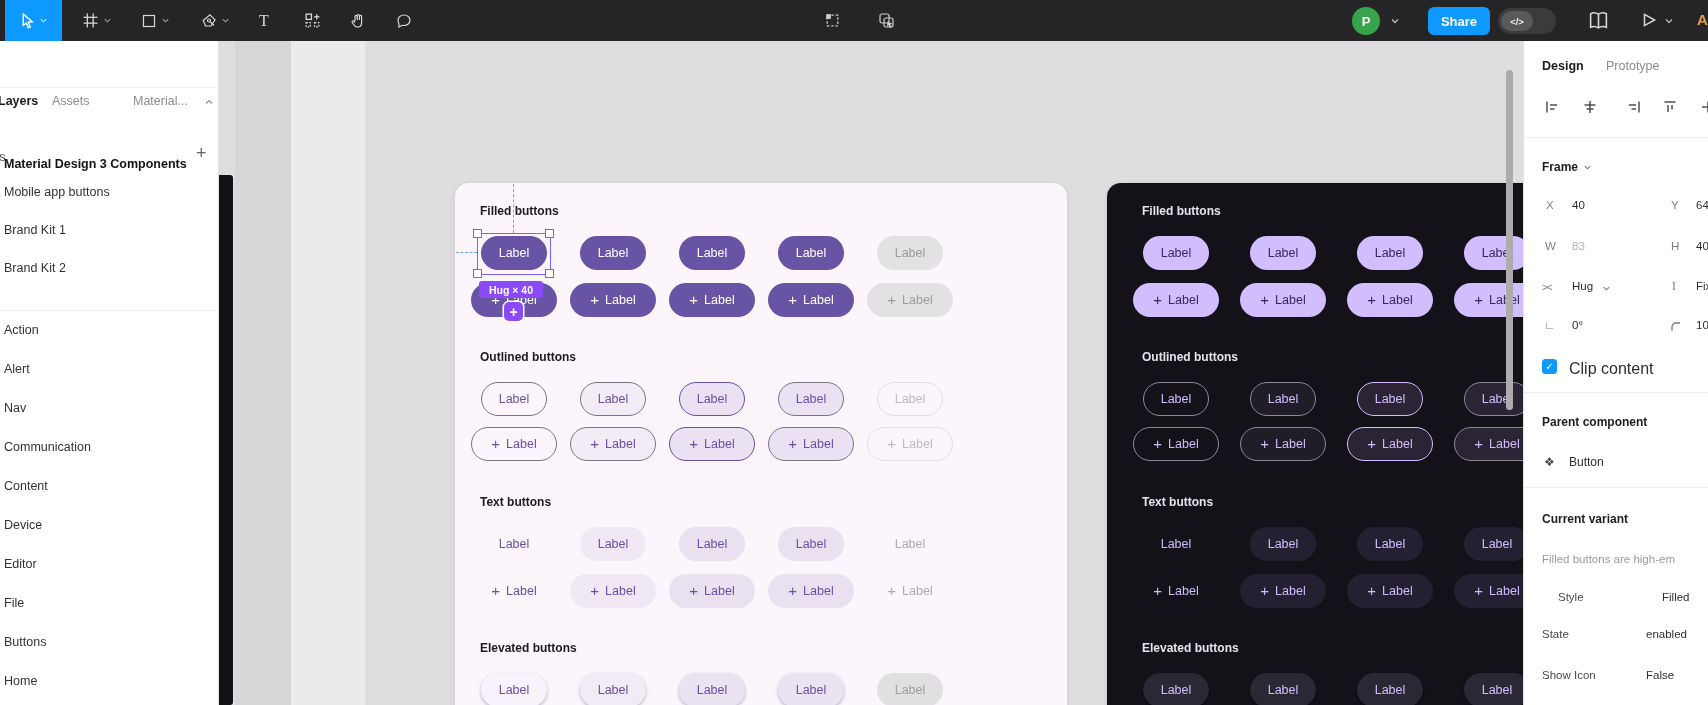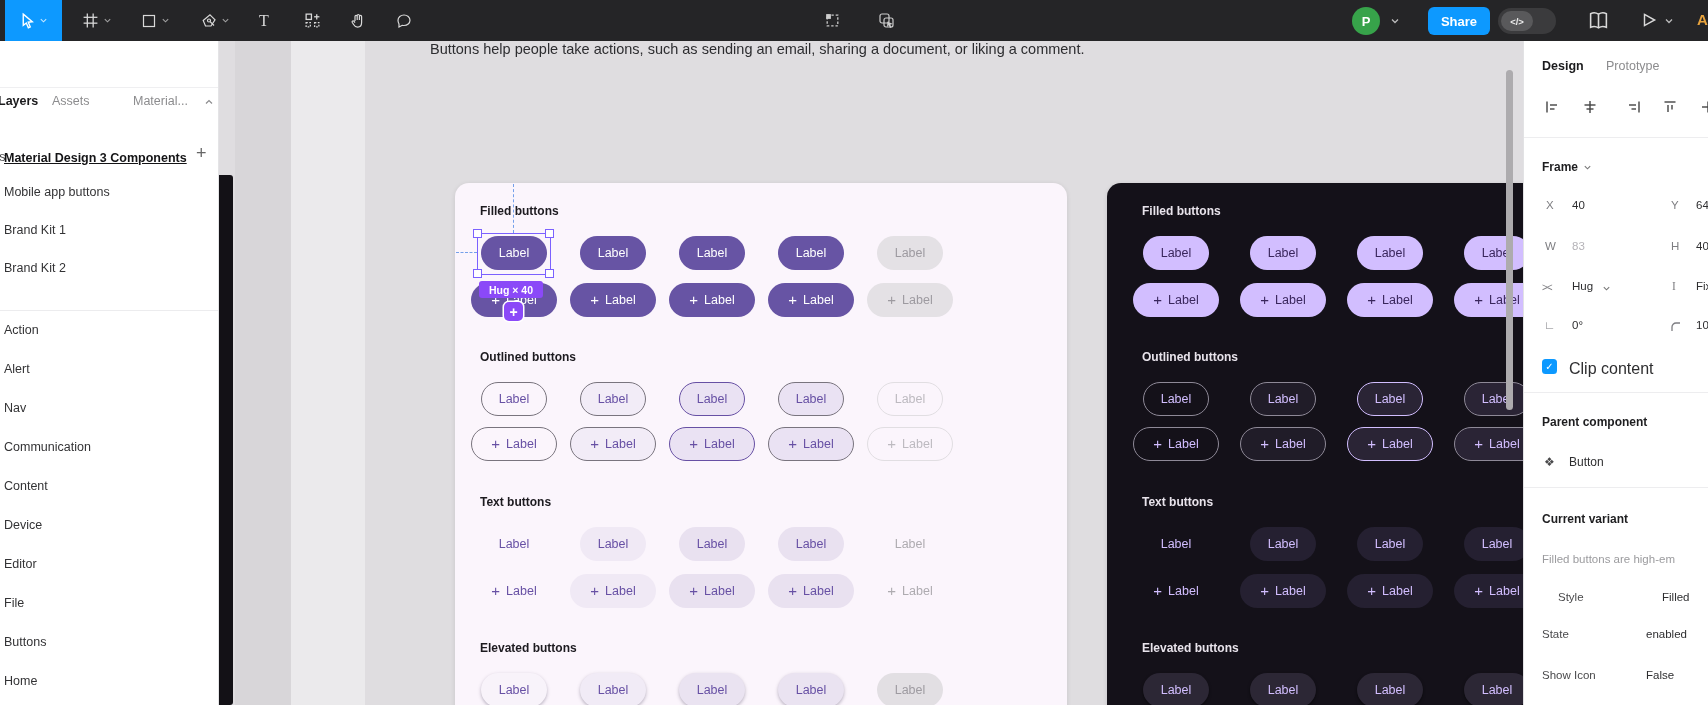--- a/index.html
+++ b/index.html
@@ -111,21 +111,20 @@
 </style>
 </head>
 <body>
 
 <div id="root">
 
   <div id="canvas">
     <div class="band1"></div>
     <div class="band2"></div>
     <div id="blackbar"></div>
-    <div id="canvas-desc">Buttons help people take actions, such as sending an email, sharing a document, or liking a comment.</div>
 
     <div id="frame-light" class="frame">
         <div class="sec-title Lt" style="top: 21px;">Filled buttons</div>
         <div class="btn L filled v1" style="top: 53px; left: 26px; width: 66px;">
           <span>Label</span>
         </div>
         <div class="btn L filled v2" style="top: 53px; left: 125px; width: 66px;">
           <span>Label</span>
         </div>
         <div class="btn L filled v3" style="top: 53px; left: 224px; width: 66px;">
@@ -520,21 +519,21 @@
     <span class="sbtab" style="left:64px;">Assets</span>
     <span class="sbtab" style="left:145px;">Material...</span>
     <span class="abs" style="left:216px;top:56px;">
       <svg width="10" height="10" viewBox="0 0 10 10">
           <polyline points="2,6.5 5,3.5 8,6.5" fill="none" stroke="#8C8C8E" stroke-width="1.2"></polyline>
         </svg>
     </span>
     <span id="pages-fragment">Pages</span>
     <span id="add-page">+</span>
     <div id="pages-list">
-        <div class="sb-item sel" style="top: 110px; text-decoration: underline;">Material Design 3 Components</div>
+        <div class="sb-item sel" style="top: 116px;">Material Design 3 Components</div>
         <div class="sb-item" style="top: 144px;">Mobile app buttons</div>
         <div class="sb-item" style="top: 182px;">Brand Kit 1</div>
         <div class="sb-item" style="top: 220px;">Brand Kit 2</div>
       </div>
     <div id="sb-divider"></div>
     <div id="cat-list">
         <div class="sb-item" style="top: 282px;">Action</div>
         <div class="sb-item" style="top: 321px;">Alert</div>
         <div class="sb-item" style="top: 360px;">Nav</div>
         <div class="sb-item" style="top: 399px;">Communication</div>

